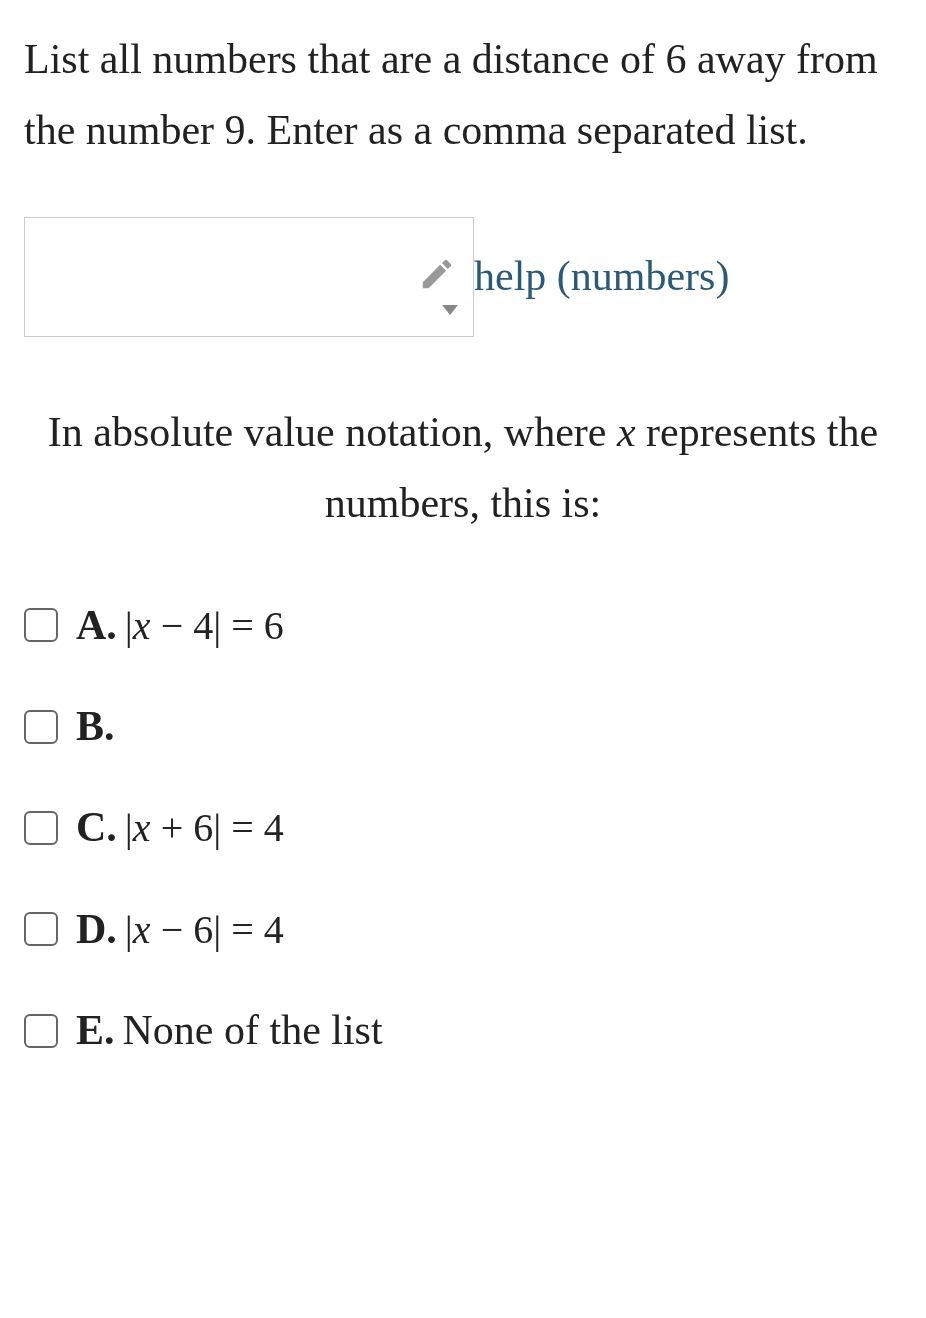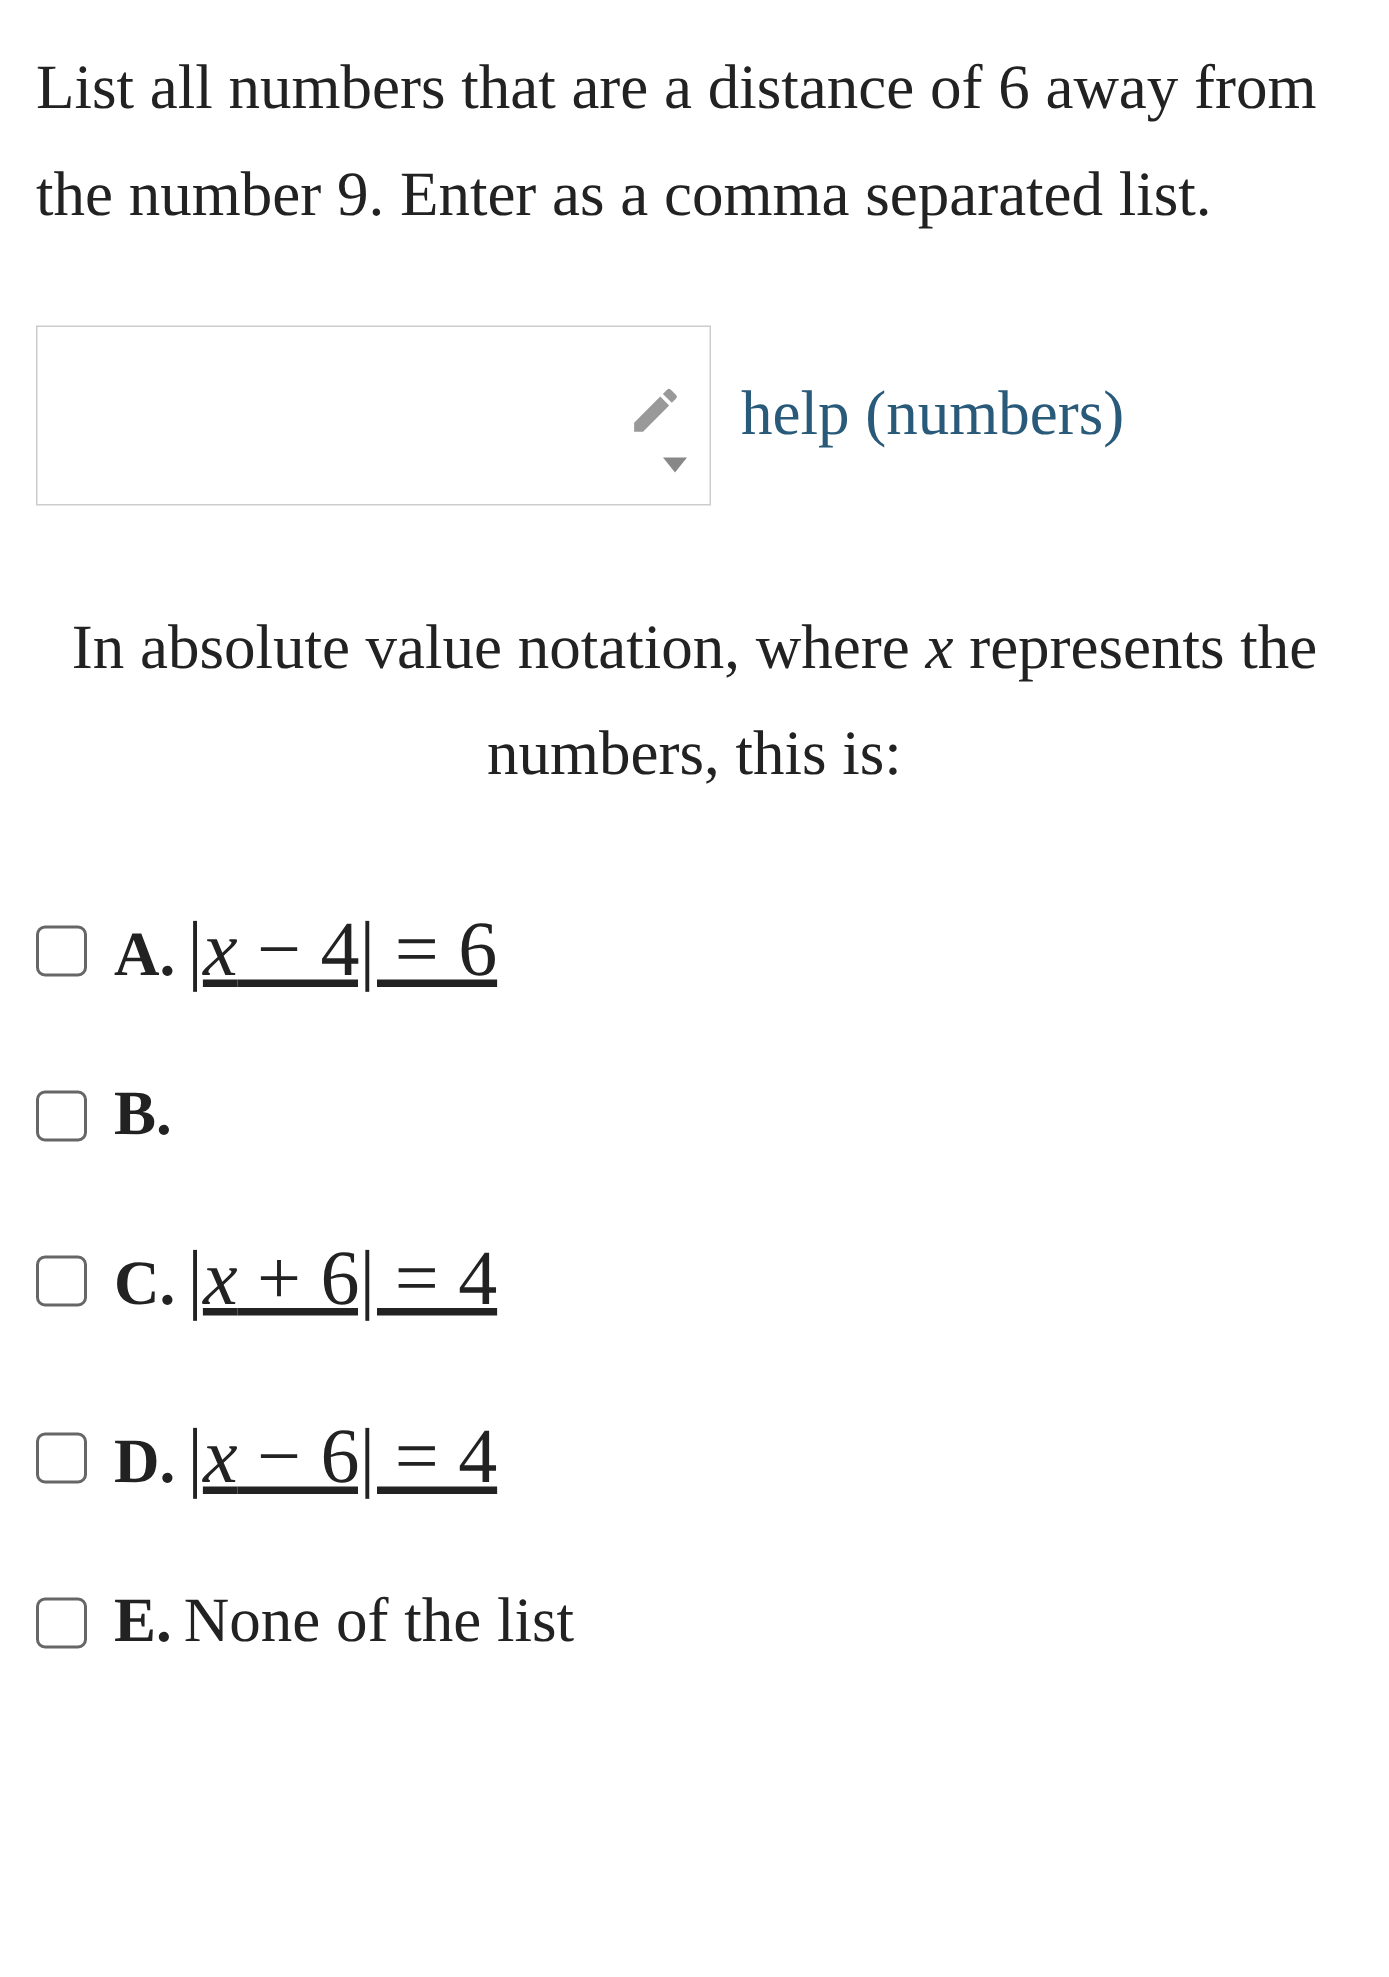--- a/index.html
+++ b/index.html
@@ -14,21 +14,20 @@
     background: #fff;
     line-height: 1.7;
     width: 926px;
   }
   .question-text {
     margin-bottom: 50px;
   }
   .input-row {
     display: flex;
     align-items: center;
-    gap: 20px;
     margin-bottom: 60px;
   }
   .answer-input {
     width: 450px;
     height: 120px;
     border: 1px solid #ccc;
     font-size: 36px;
     padding: 10px 50px 10px 14px;
     font-family: inherit;
     position: relative;
@@ -104,22 +103,21 @@
     display: flex;
     align-items: baseline;
     gap: 8px;
   }
   .option-letter {
     font-weight: bold;
     font-family: 'Times New Roman', serif;
   }
   .math-expr {
     font-family: 'Times New Roman', serif;
-    font-size: 52px;
-    text-decoration: underline;
+    font-size: 40px;
   }
 </style>
 </head>
 <body>
 
 <div class="question-text">List all numbers that are a distance of 6 away from the number 9. Enter as a comma separated list.</div>
 
 <div class="input-row">
   <div class="input-wrapper">
     <input type="text" class="answer-input" value="" style="">

